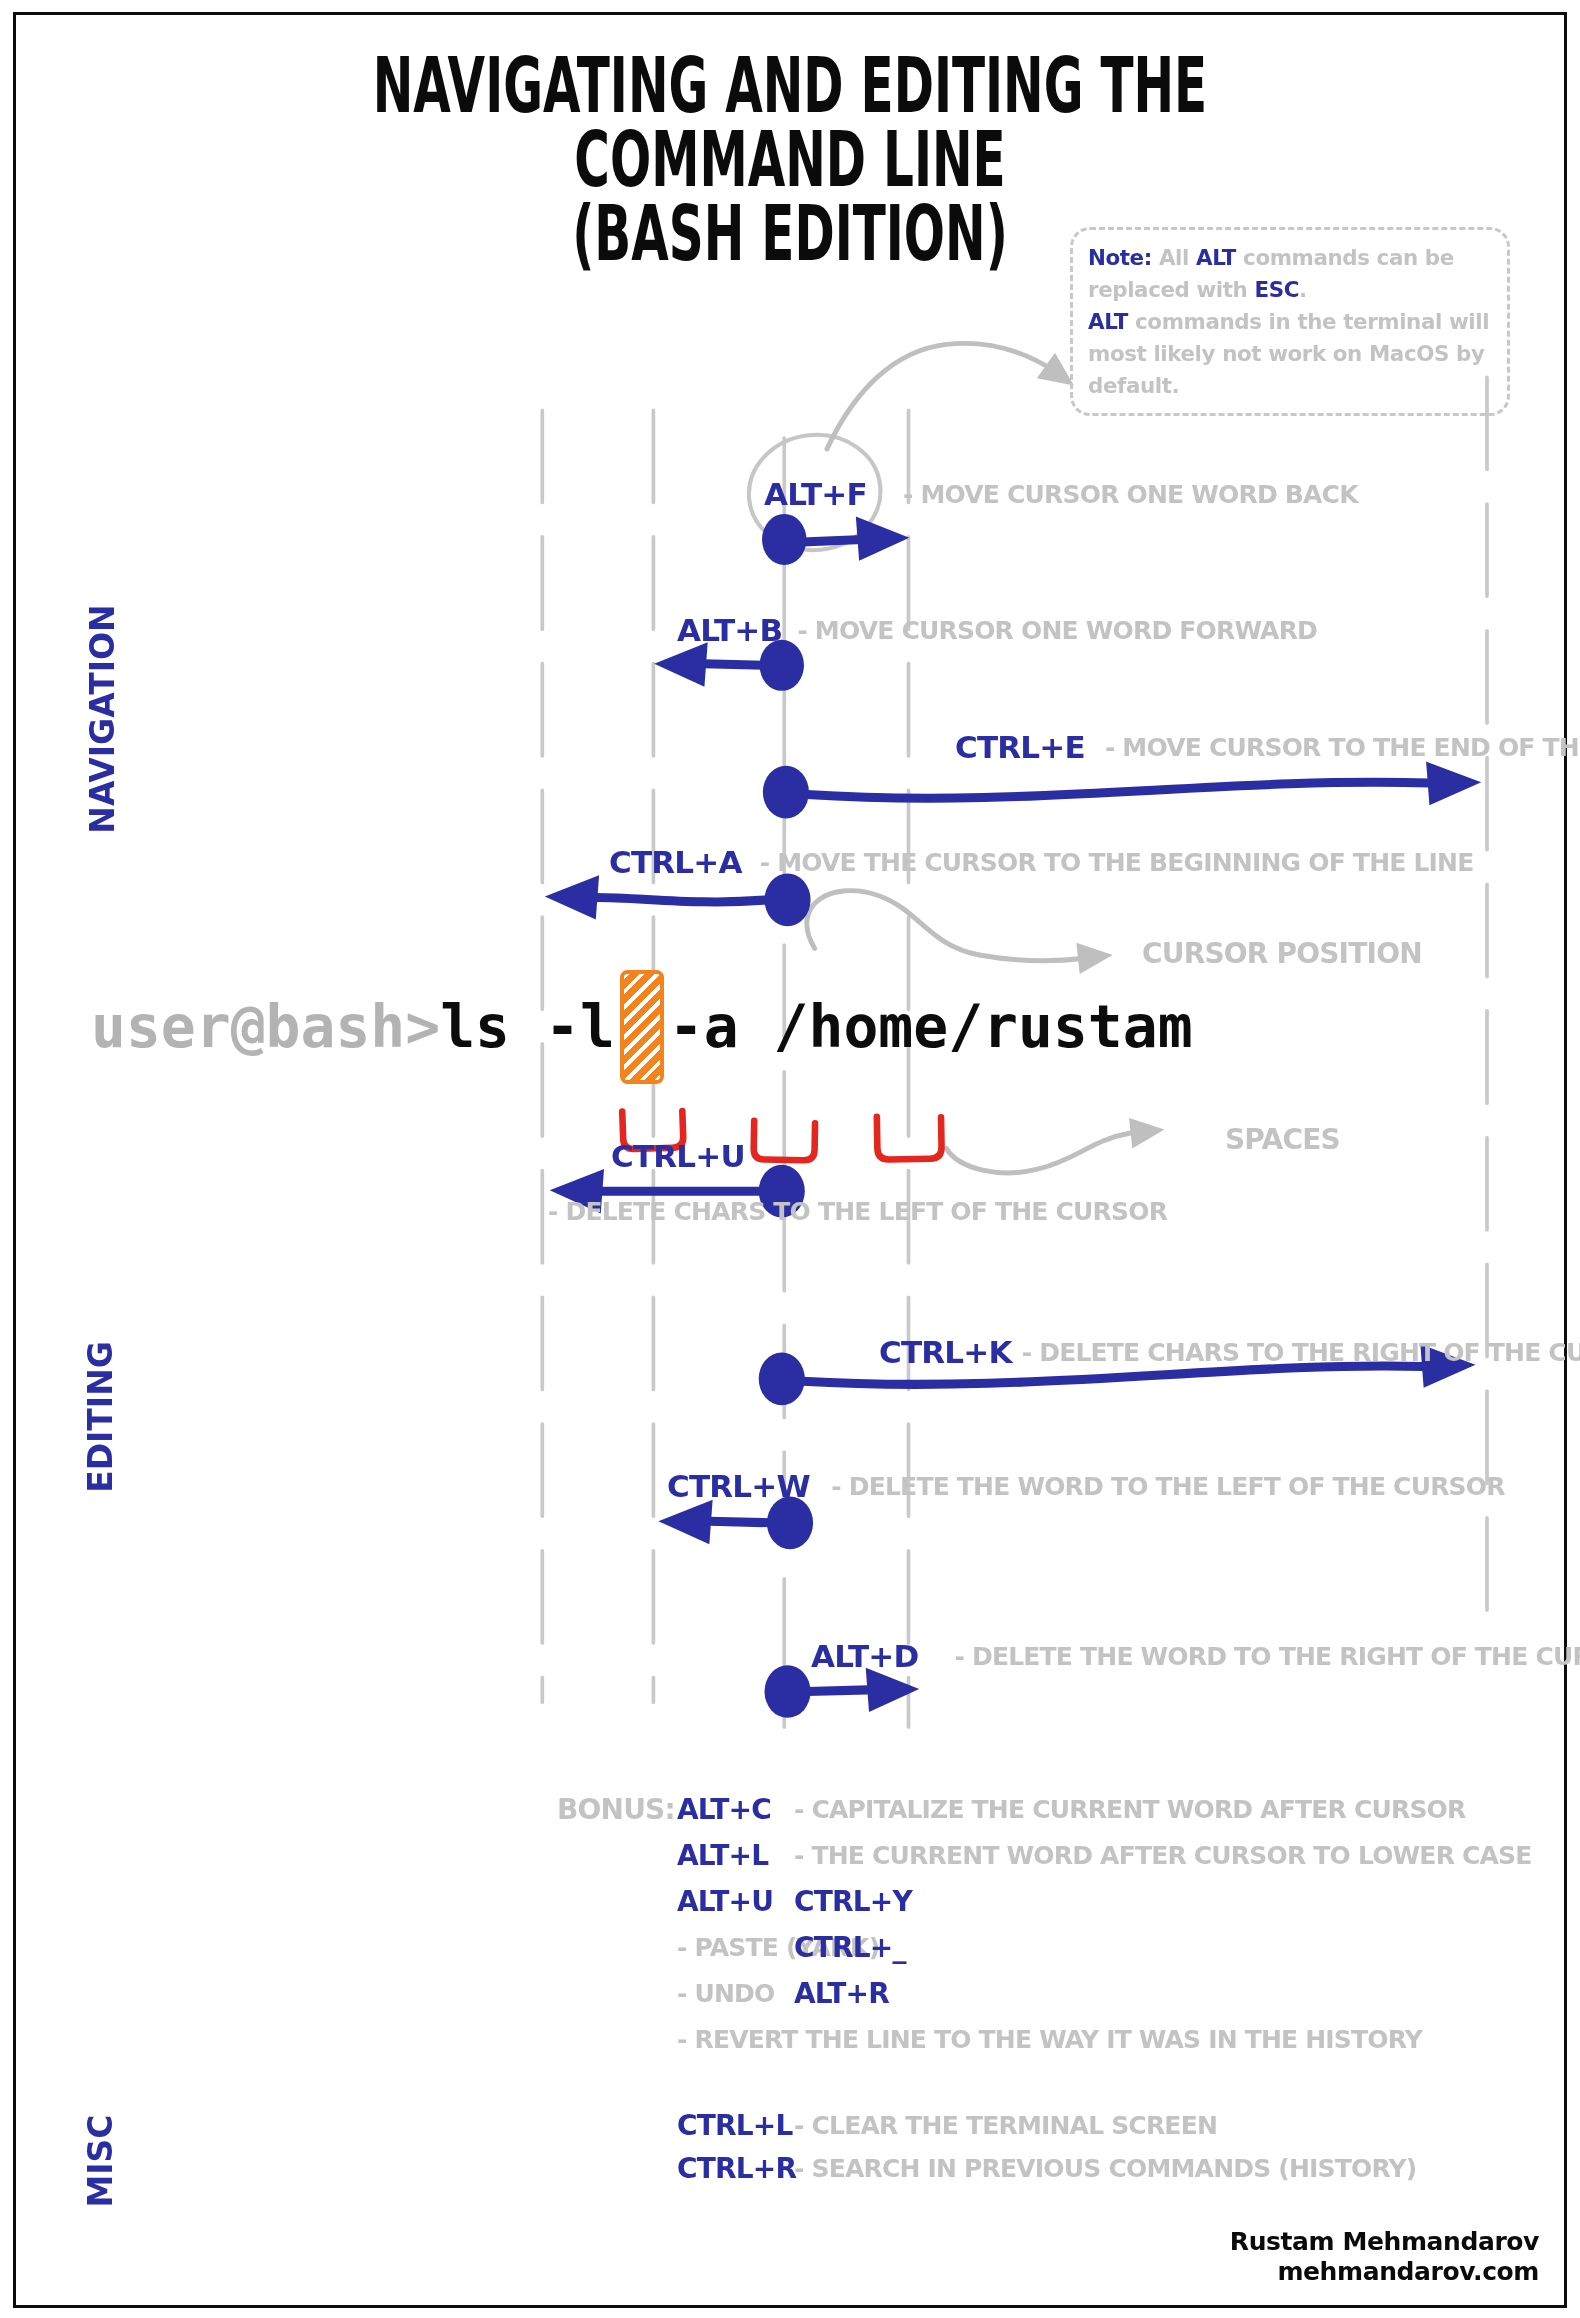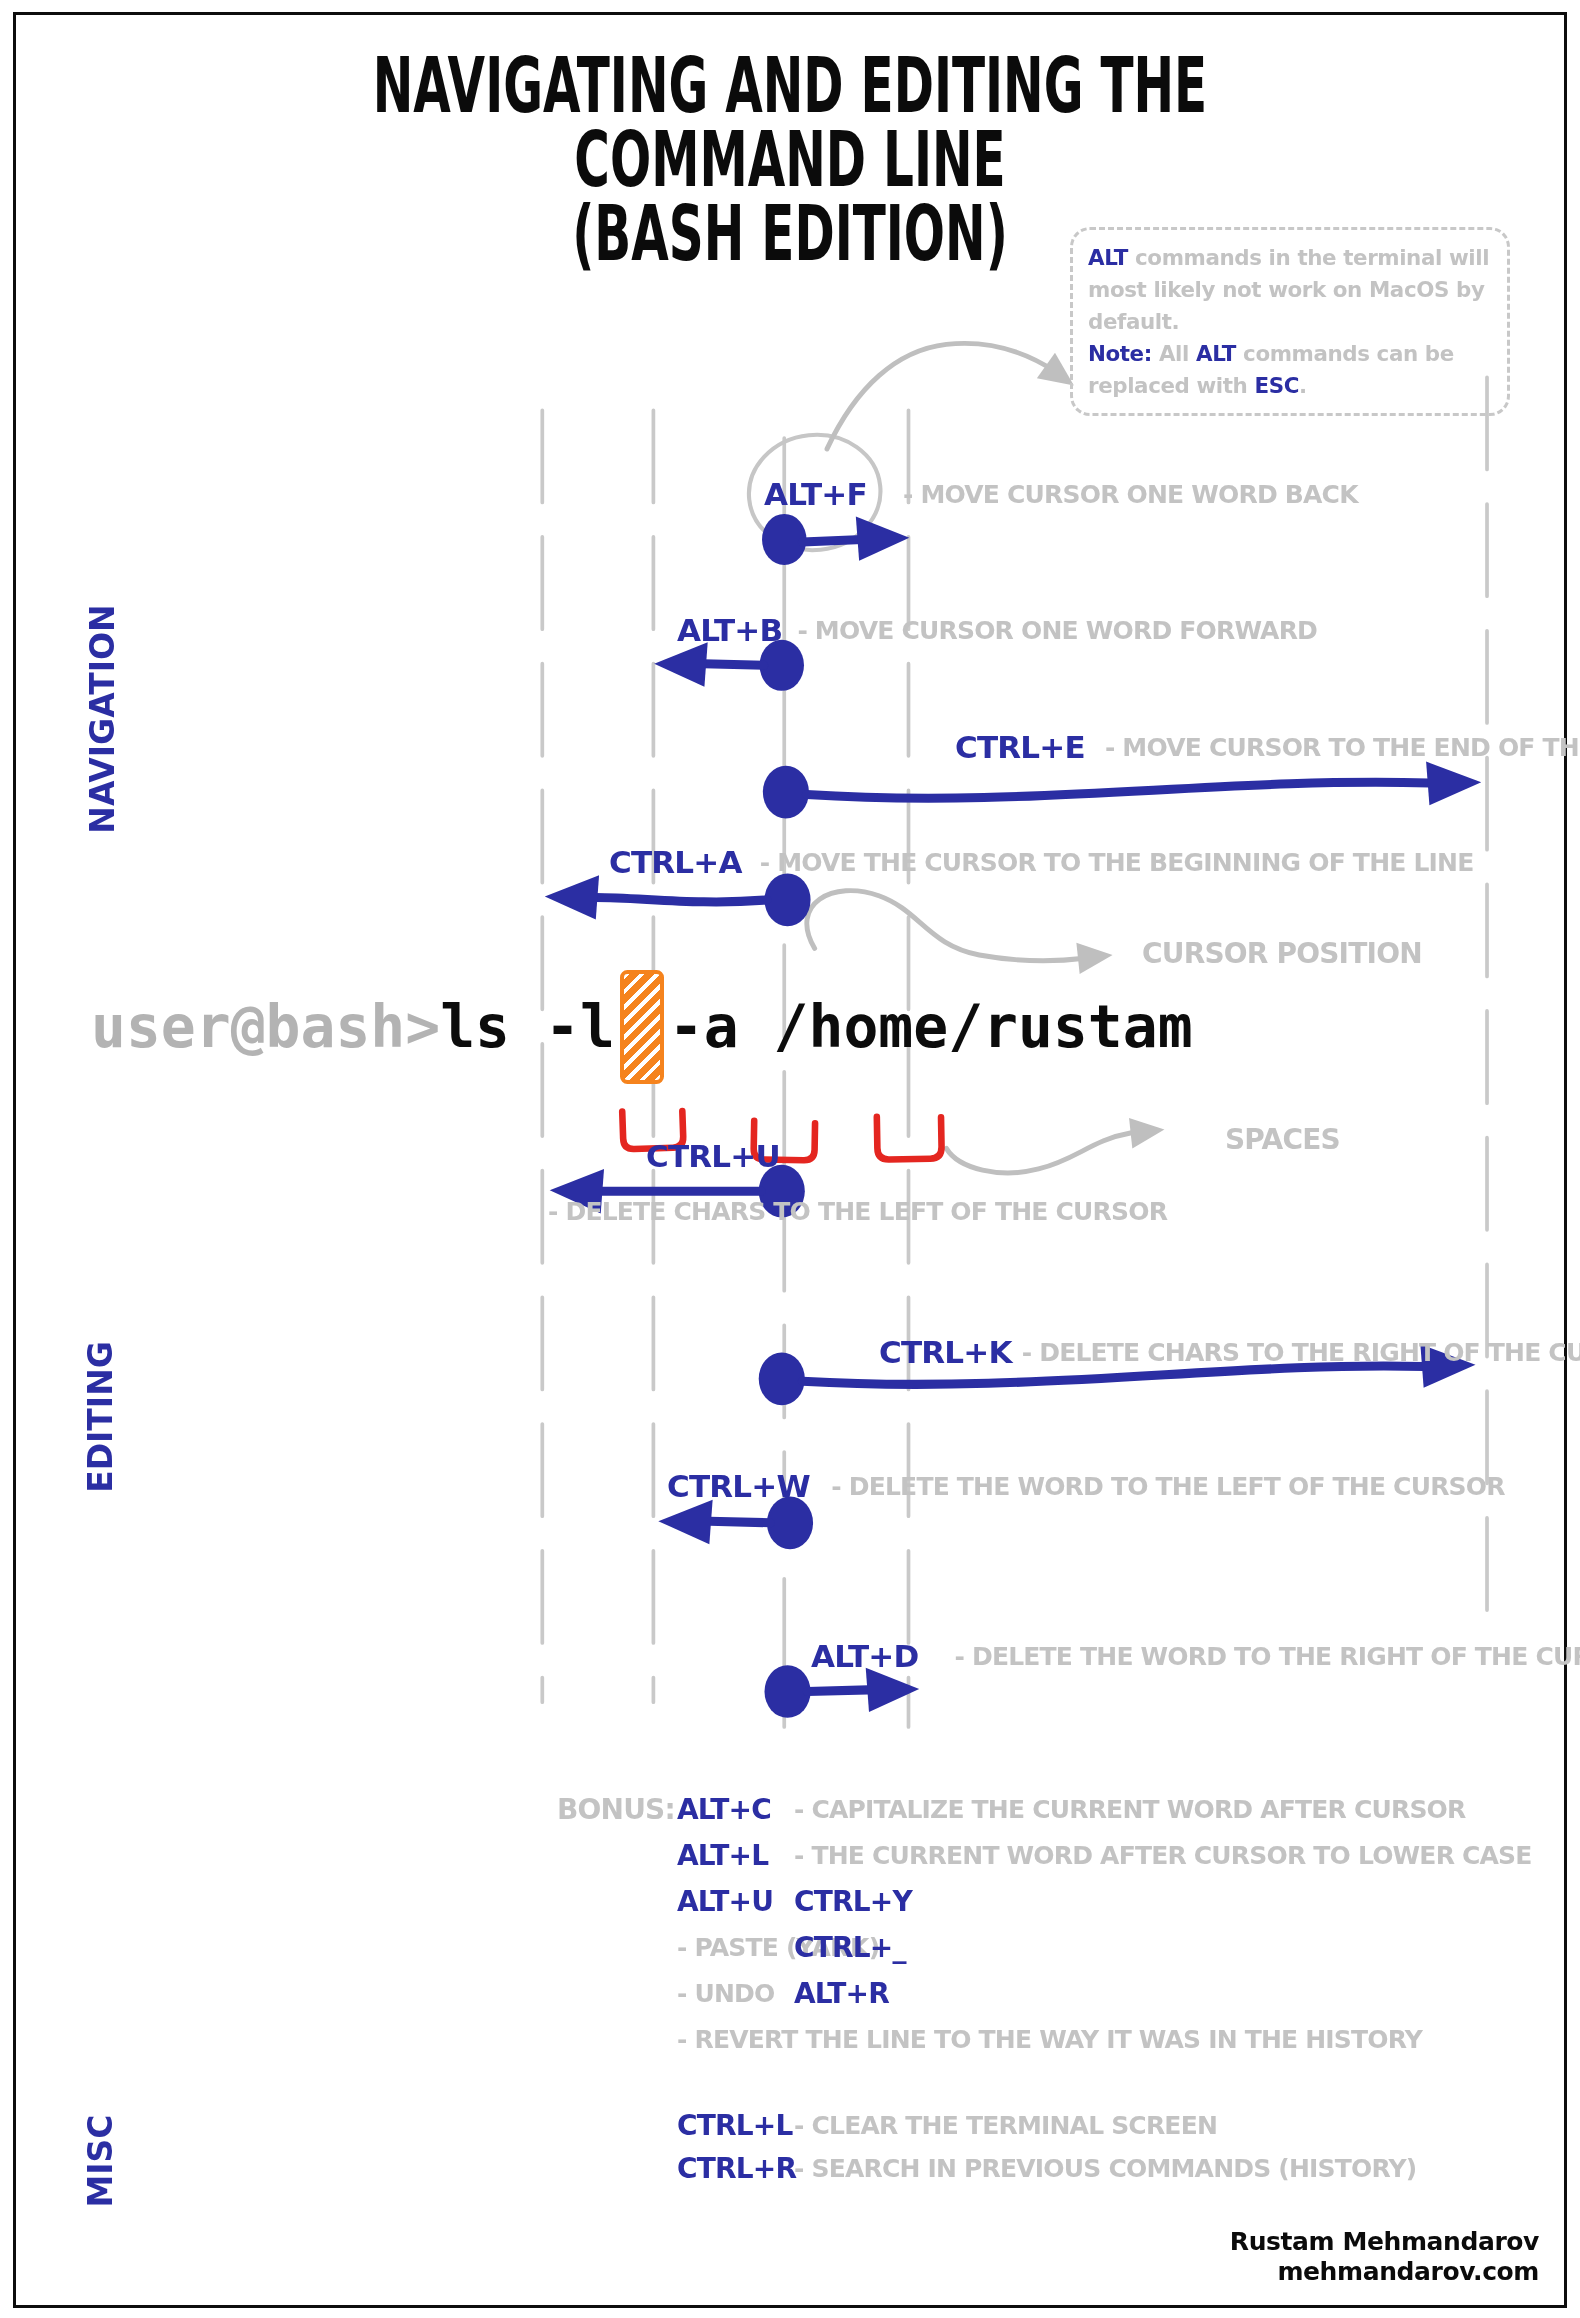--- a/index.html
+++ b/index.html
@@ -128,22 +128,22 @@
   </svg>
 
   <div class="layer">
 
     <div class="title">
       <div>NAVIGATING AND EDITING THE COMMAND LINE</div>
       <div>(BASH EDITION)</div>
     </div>
 
     <div class="note-box">
+      <div><span class="b">Note:</span><span> All </span><span class="b">ALT</span><span> commands can be replaced with </span><span class="b">ESC</span><span>.</span></div>
       <div><span class="b">ALT</span><span> commands in the terminal will most likely not work on MacOS by default.</span></div>
-      <div><span class="b">Note:</span><span> All </span><span class="b">ALT</span><span> commands can be replaced with </span><span class="b">ESC</span><span>.</span></div>
     </div>
 
     <div class="vlabel" style="left:102px;top:719px;">NAVIGATION</div>
     <div class="vlabel" style="left:100px;top:1417px;">EDITING</div>
     <div class="vlabel" style="left:100px;top:2161px;">MISC</div>
 
     <div class="srow" style="left:764px;top:476px;height:36px;gap:36px;">
       <span class="key">ALT+F</span>
       <span class="desc">- MOVE CURSOR ONE WORD BACK</span>
     </div>
@@ -153,21 +153,21 @@
     </div>
     <div class="srow" style="left:955px;top:729px;height:36px;gap:20px;">
       <span class="key">CTRL+E</span>
       <span class="desc">- MOVE CURSOR TO THE END OF THE LINE</span>
     </div>
     <div class="srow" style="left:609px;top:844px;height:36px;gap:18px;">
       <span class="key">CTRL+A</span>
       <span class="desc">- MOVE THE CURSOR TO THE BEGINNING OF THE LINE</span>
     </div>
 
-    <div class="srow" style="left:611px;top:1138px;height:35px;margin-left:35px;">
+    <div class="srow" style="left:611px;top:1138px;height:35px;">
       <span class="key">CTRL+U</span>
     </div>
     <div class="srow" style="left:548px;top:1195px;height:33px;">
       <span class="desc">- DELETE CHARS TO THE LEFT OF THE CURSOR</span>
     </div>
 
     <div class="srow" style="left:879px;top:1334px;height:36px;gap:10px;">
       <span class="key">CTRL+K</span>
       <span class="desc">- DELETE CHARS TO THE RIGHT OF THE CURSOR</span>
     </div>

